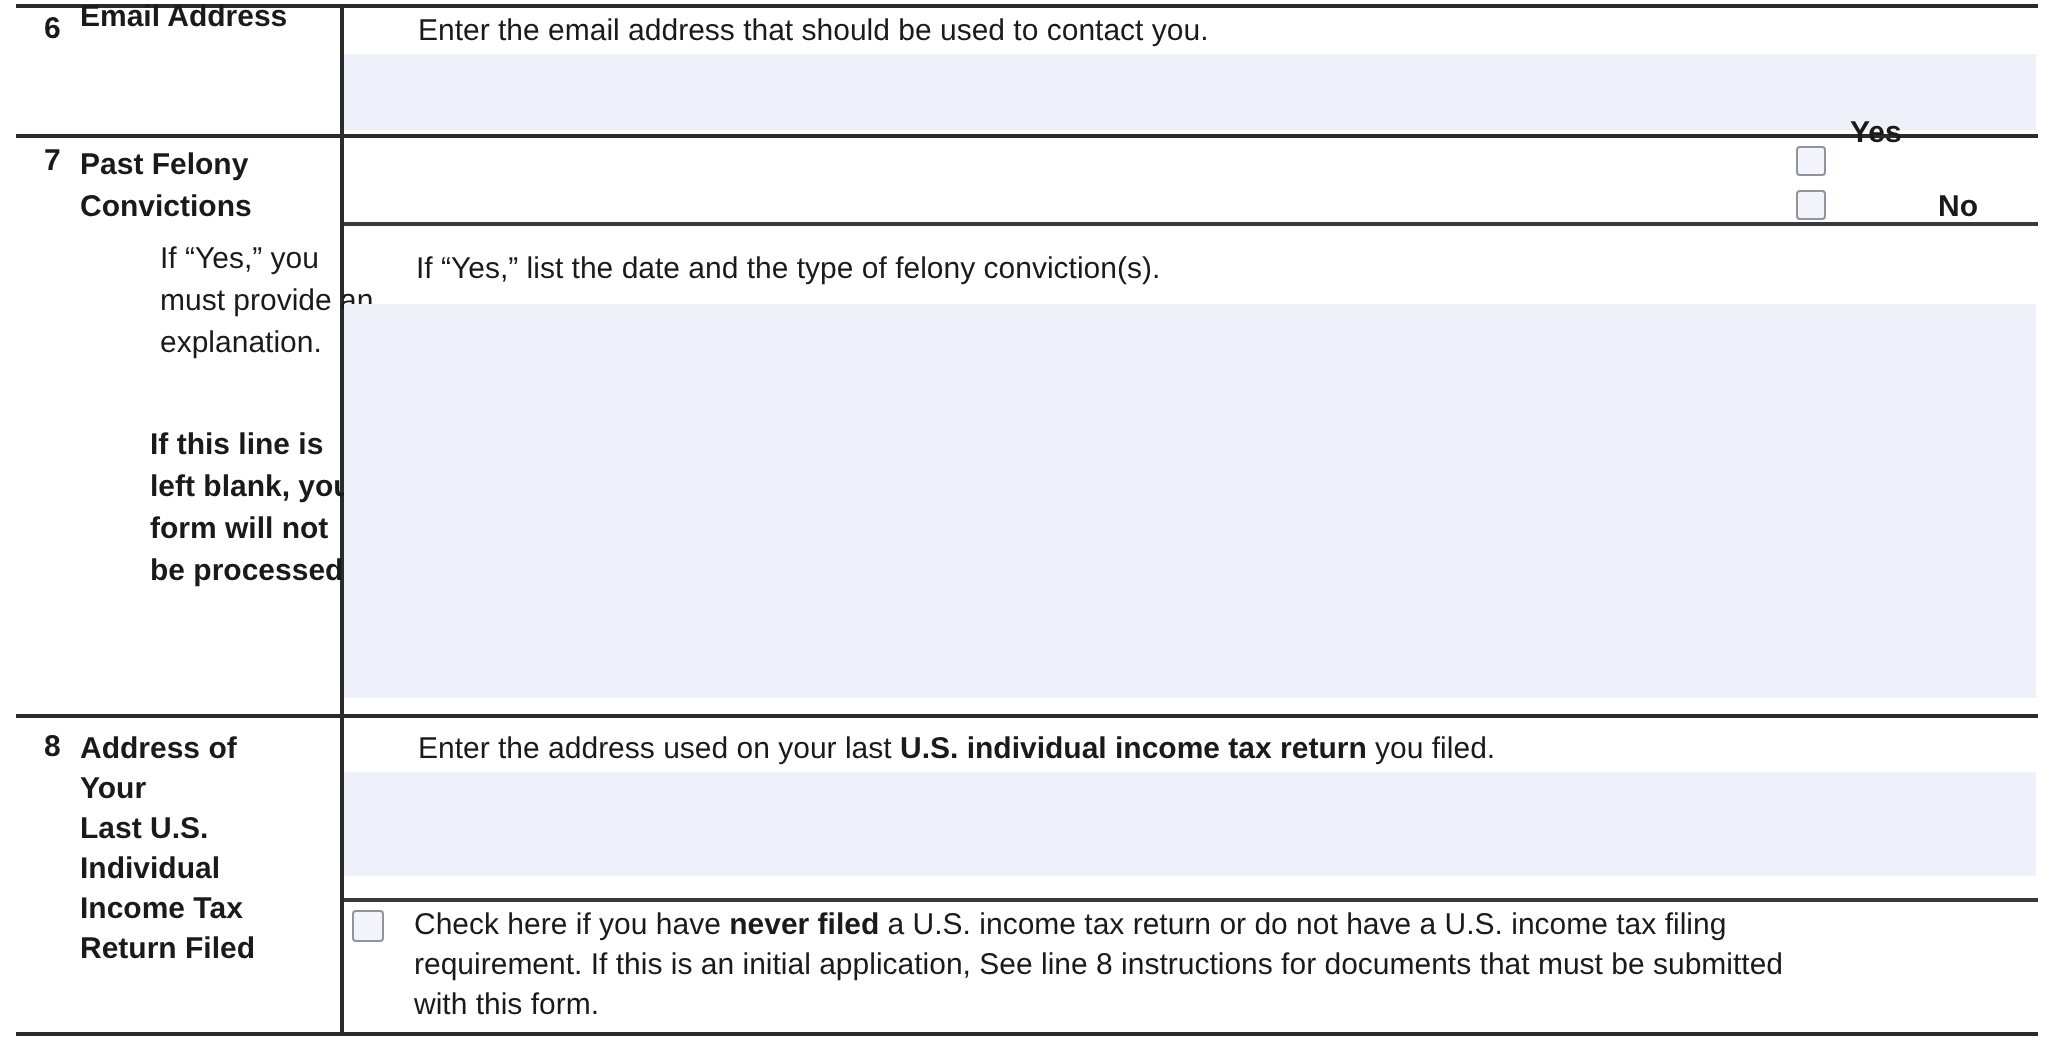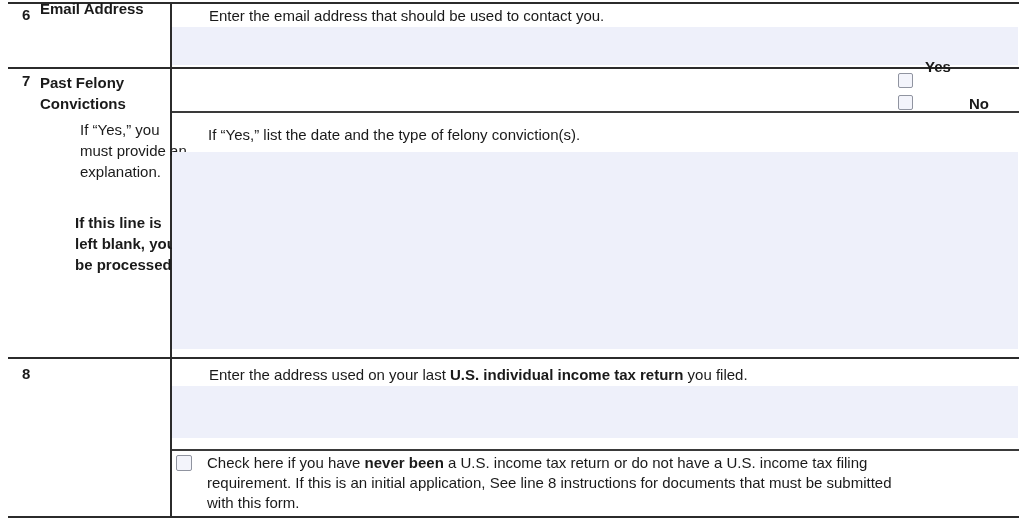--- a/index.html
+++ b/index.html
@@ -91,39 +91,48 @@
 
   <div class="abs stack" style="left:40px; top:119px;margin-left:40px;">
     <div class="line">If “Yes,” you</div>
     <div class="line">must provide an</div>
     <div class="line">explanation.</div>
   </div>
 
   <div class="abs stack bold" style="left:48px; top:212px;margin-left:27px;">
     <div class="line">If this line is</div>
     <div class="line">left blank, your</div>
+    <div class="line">form will not</div>
     <div class="line">be processed</div>
   </div>
 
 
   <span class="checkbox" style="left:898px; top:73px;"></span>
   <div class="abs bold" style="left:925px; top:58px;">Yes</div>
   <span class="checkbox" style="left:898px; top:95px;"></span>
   <div class="abs bold" style="left:925px; top:95px;margin-left:44px;">No</div>
 
   <div class="abs nowrap" style="left:176px; top:126px;">If “Yes,” list the date and the type of felony conviction(s).</div>
   <div class="input-area" style="top:152px; height:197px;"></div>
 
   <div class="abs bold" style="left:22px; top:365px;">8</div>
+  <div class="abs stack-20 bold" style="left:40px; top:365px;">
+    <div class="line">Address of</div>
+    <div class="line">Your</div>
+    <div class="line">Last U.S.</div>
+    <div class="line">Individual</div>
+    <div class="line">Income Tax</div>
+    <div class="line">Return Filed</div>
+  </div>
 
   <div class="abs nowrap" style="left:177px; top:366px;">
     <span>Enter the address used on your last </span><span class="bold">U.S. individual income tax return</span><span> you filed.</span>
   </div>
   <div class="input-area" style="top:386px; height:52px;"></div>
 
   <span class="checkbox large" style="left:176px; top:455px;"></span>
   <div class="abs para" style="left:207px; top:453px;">
-    <div class="line"><span>Check here if you have </span><span class="bold">never been</span><span> a U.S. income tax return or do not have a U.S. income tax filing</span></div>
+    <div class="line"><span>Check here if you have </span><span class="bold">never filed</span><span> a U.S. income tax return or do not have a U.S. income tax filing</span></div>
     <div class="line">requirement. If this is an initial application, See line 8 instructions for documents that must be submitted</div>
     <div class="line">with this form.</div>
   </div>
 
 </div>
 
 </body></html>

